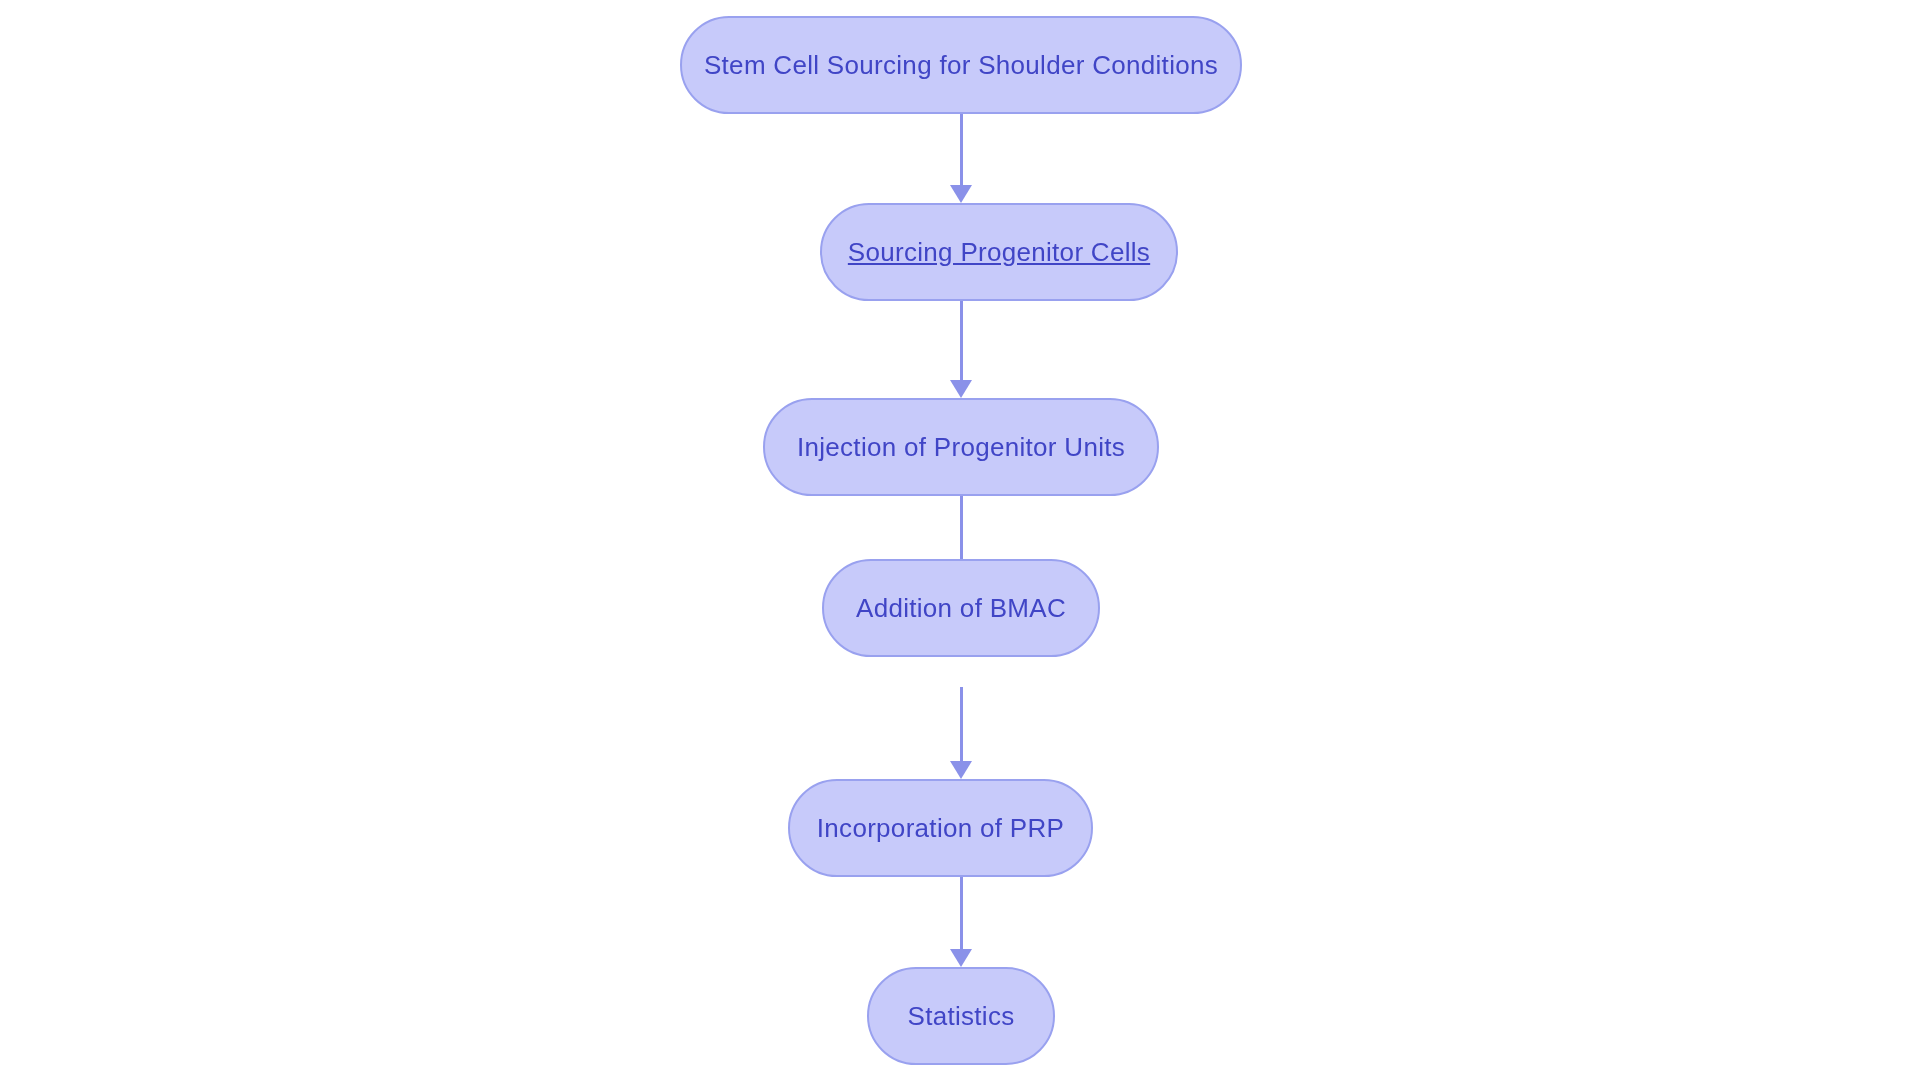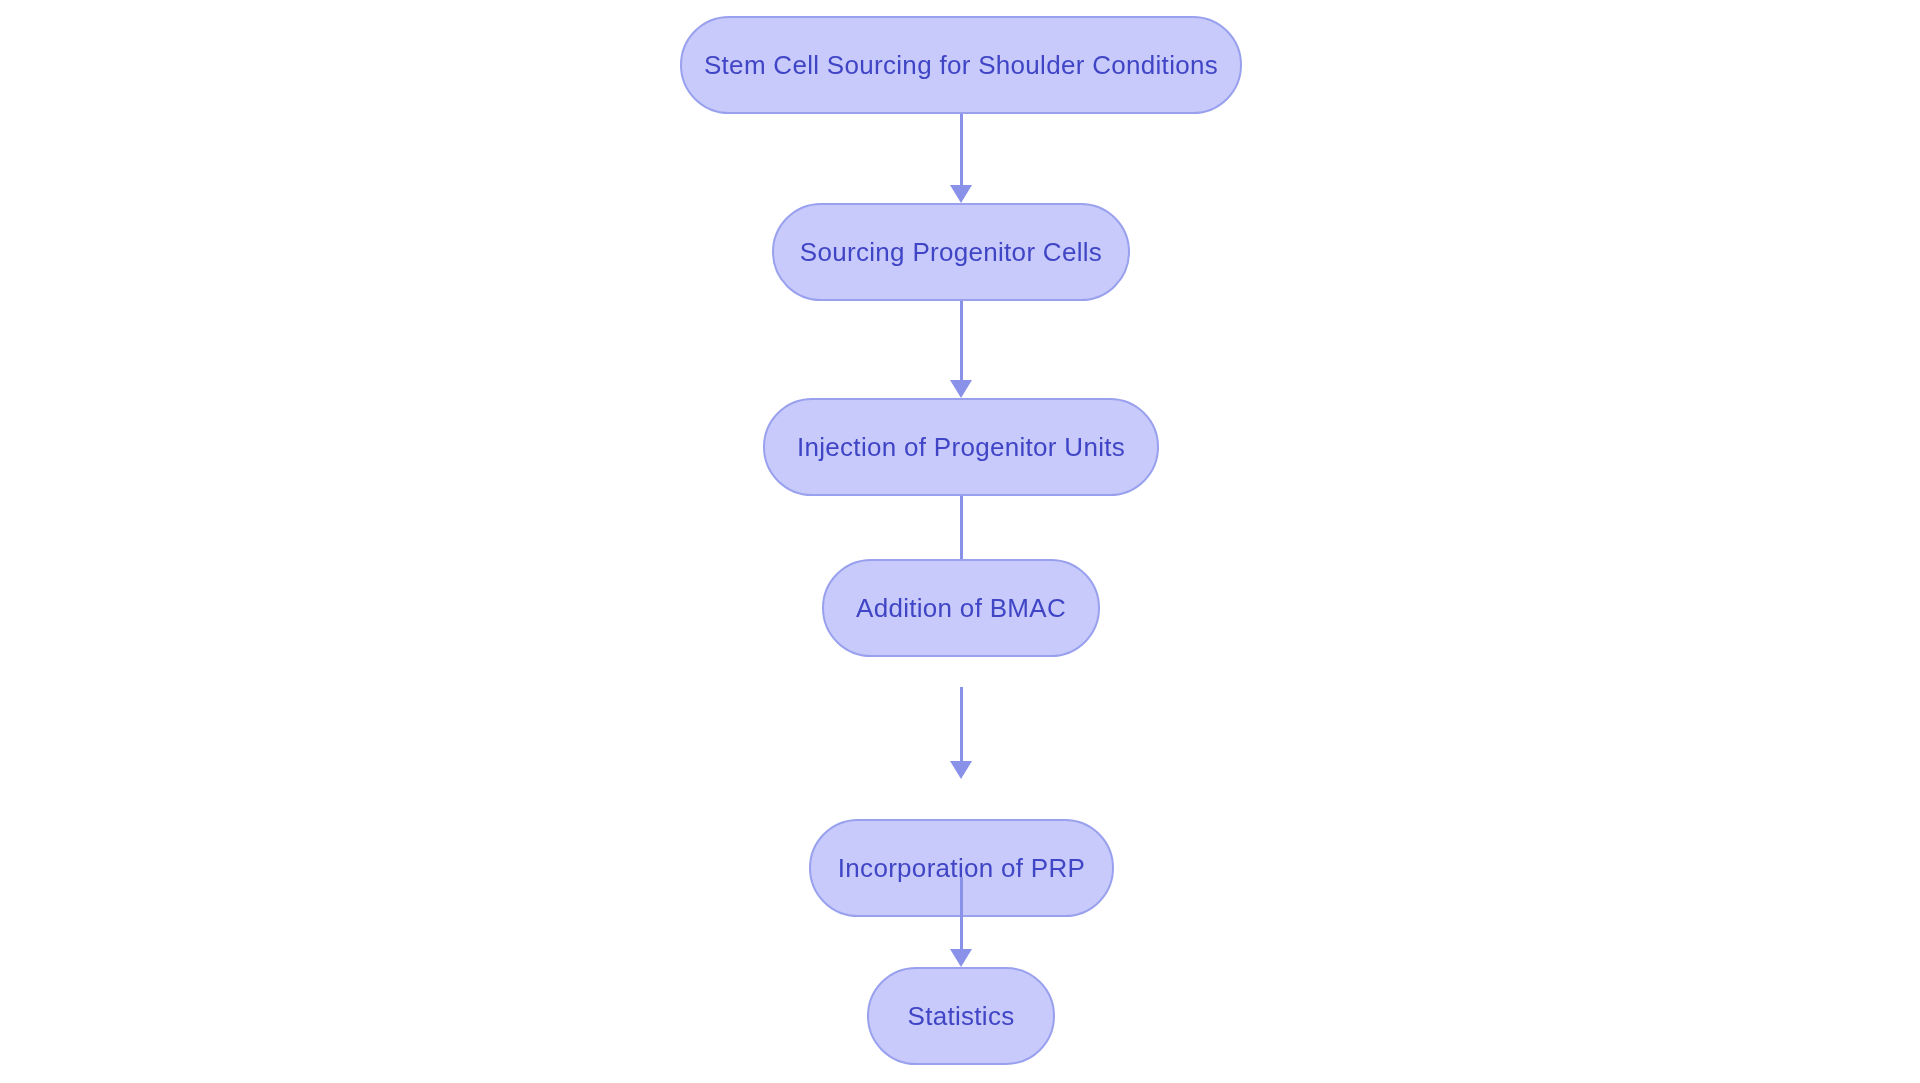--- a/index.html
+++ b/index.html
@@ -48,24 +48,24 @@
     left: 0;
     bottom: 0;
     width: 0;
     height: 0;
     border-left: 11px solid transparent;
     border-right: 11px solid transparent;
     border-top: 18px solid #8a91e9;
   }
   
   #node-0 { left: 680px; top: 16px;  width: 562px; }
-  #node-1 { left: 772px; top: 203px; width: 358px; }
+  #node-1 { left: 820px; top: 203px; width: 358px; text-decoration: underline; }
   #node-2 { left: 763px; top: 398px; width: 396px; }
   #node-3 { left: 822px; top: 559px; width: 278px; }
-  #node-4 { left: 809px; top: 779px; width: 305px; margin-top: 40px; }
+  #node-4 { left: 788px; top: 779px; width: 305px; }
   #node-5 { left: 867px; top: 967px; width: 188px; }
   
   #arrow-0 { left: 950px; top: 114px; height: 89px; }
   #arrow-1 { left: 950px; top: 301px; height: 97px; }
   #arrow-2 { left: 950px; top: 496px; height: 93px; }
   #arrow-3 { left: 950px; top: 687px; height: 92px; }
   #arrow-4 { left: 950px; top: 877px; height: 90px; }
 </style>
 </head>
 <body>

